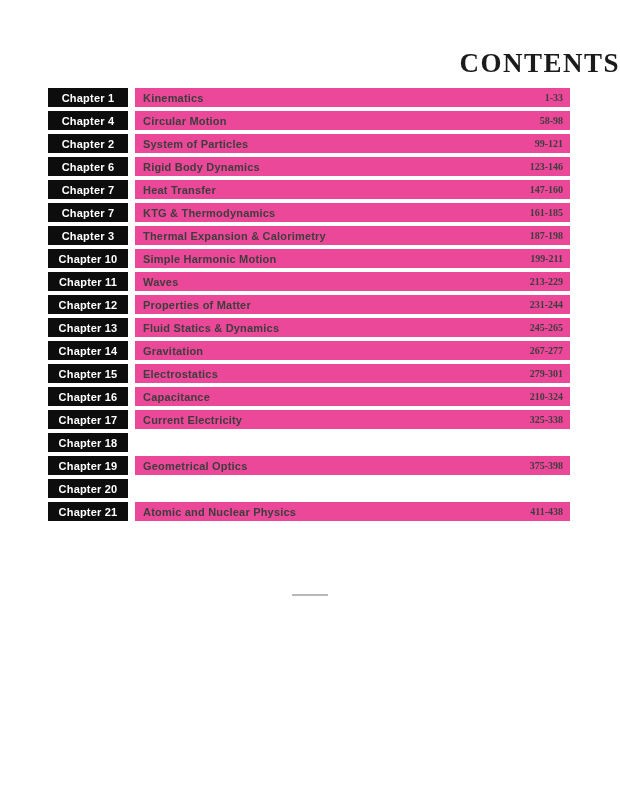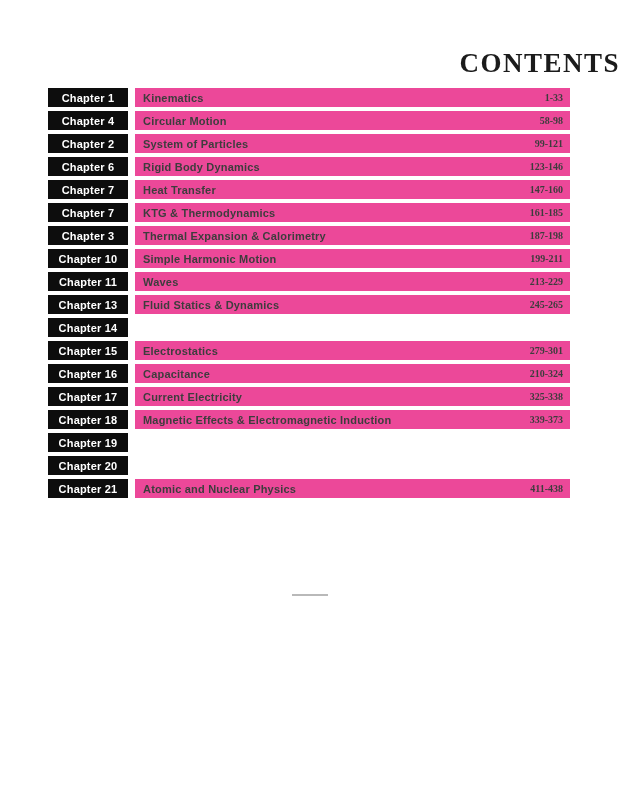--- a/index.html
+++ b/index.html
@@ -147,31 +147,42 @@
   </div>
 
   <div class="toc-row">
     <div class="chapter-badge">Chapter 11</div>
     <div class="row-body">
       <span class="chapter-title">Waves</span>
       <span class="page-range">213-229</span>
     </div>
   </div>
 
+  <div class="toc-row">
+    <div class="chapter-badge">Chapter 12</div>
+    <div class="row-body">
+      <span class="chapter-title">Properties of Matter</span>
+      <span class="page-range">231-244</span>
+    </div>
+  </div>
 
   <div class="toc-row">
     <div class="chapter-badge">Chapter 13</div>
     <div class="row-body">
       <span class="chapter-title">Fluid Statics &amp; Dynamics</span>
       <span class="page-range">245-265</span>
     </div>
   </div>
 
   <div class="toc-row">
     <div class="chapter-badge">Chapter 14</div>
+    <div class="row-body">
+      <span class="chapter-title">Gravitation</span>
+      <span class="page-range">267-277</span>
+    </div>
   </div>
 
   <div class="toc-row">
     <div class="chapter-badge">Chapter 15</div>
     <div class="row-body">
       <span class="chapter-title">Electrostatics</span>
       <span class="page-range">279-301</span>
     </div>
   </div>
 
@@ -186,28 +197,28 @@
   <div class="toc-row">
     <div class="chapter-badge">Chapter 17</div>
     <div class="row-body">
       <span class="chapter-title">Current Electricity</span>
       <span class="page-range">325-338</span>
     </div>
   </div>
 
   <div class="toc-row">
     <div class="chapter-badge">Chapter 18</div>
-    <div class="row-body">
-      <span class="chapter-title">Magnetic Effects &amp; Electromagnetic Induction</span>
-      <span class="page-range">339-373</span>
-    </div>
   </div>
 
   <div class="toc-row">
     <div class="chapter-badge">Chapter 19</div>
+    <div class="row-body">
+      <span class="chapter-title">Geometrical Optics</span>
+      <span class="page-range">375-398</span>
+    </div>
   </div>
 
   <div class="toc-row">
     <div class="chapter-badge">Chapter 20</div>
   </div>
 
   <div class="toc-row">
     <div class="chapter-badge">Chapter 21</div>
     <div class="row-body">
       <span class="chapter-title">Atomic and Nuclear Physics</span>

